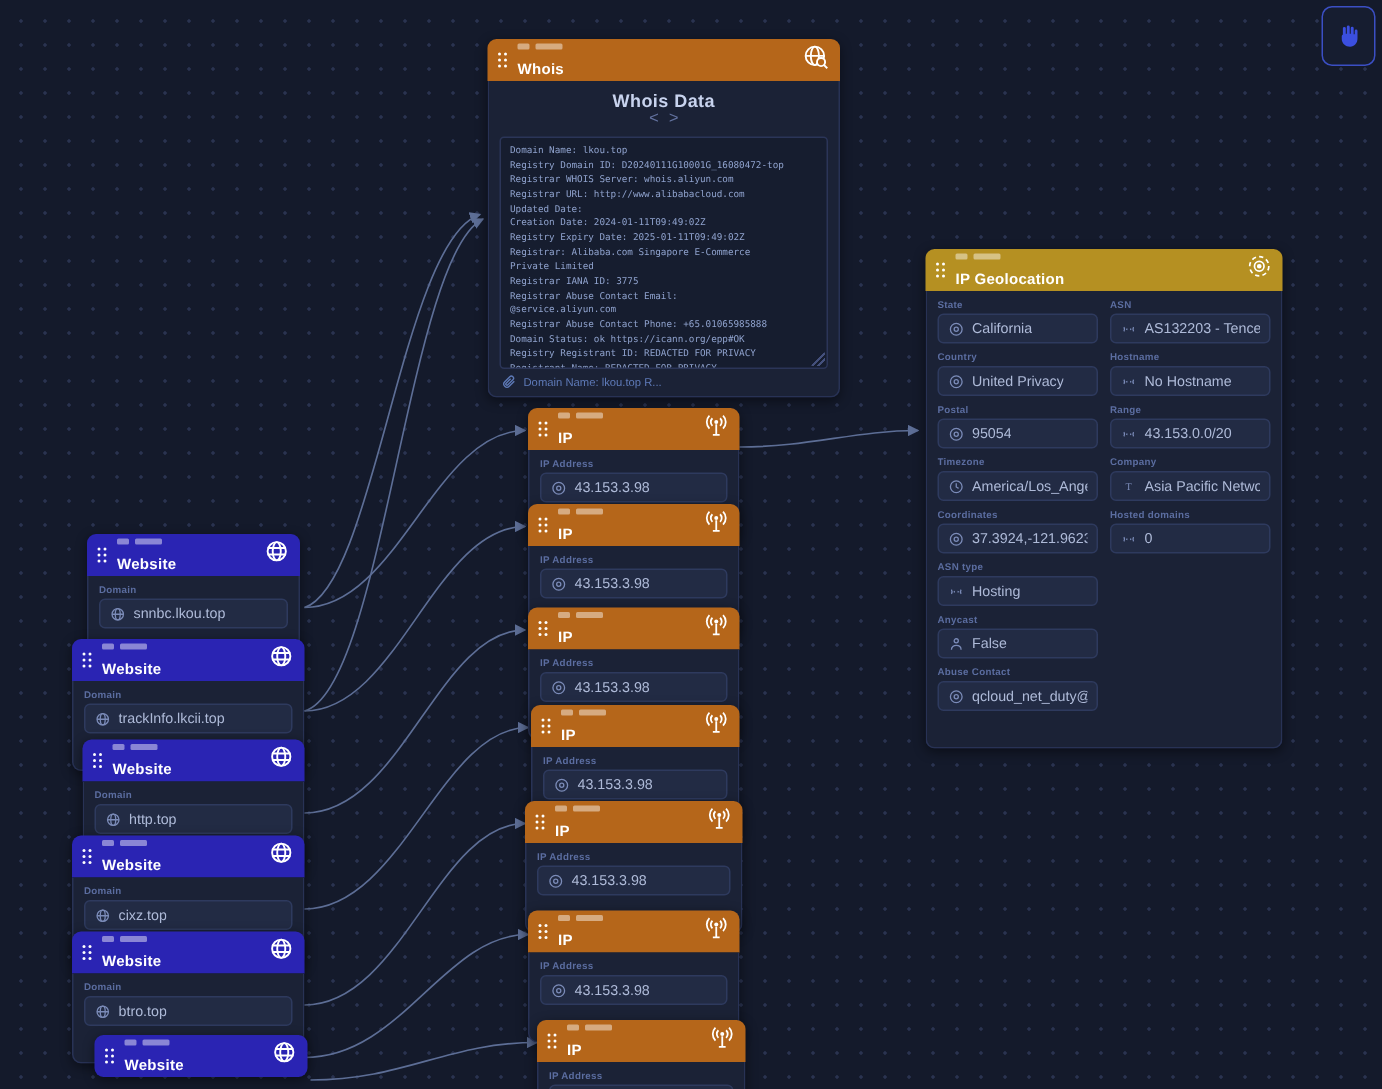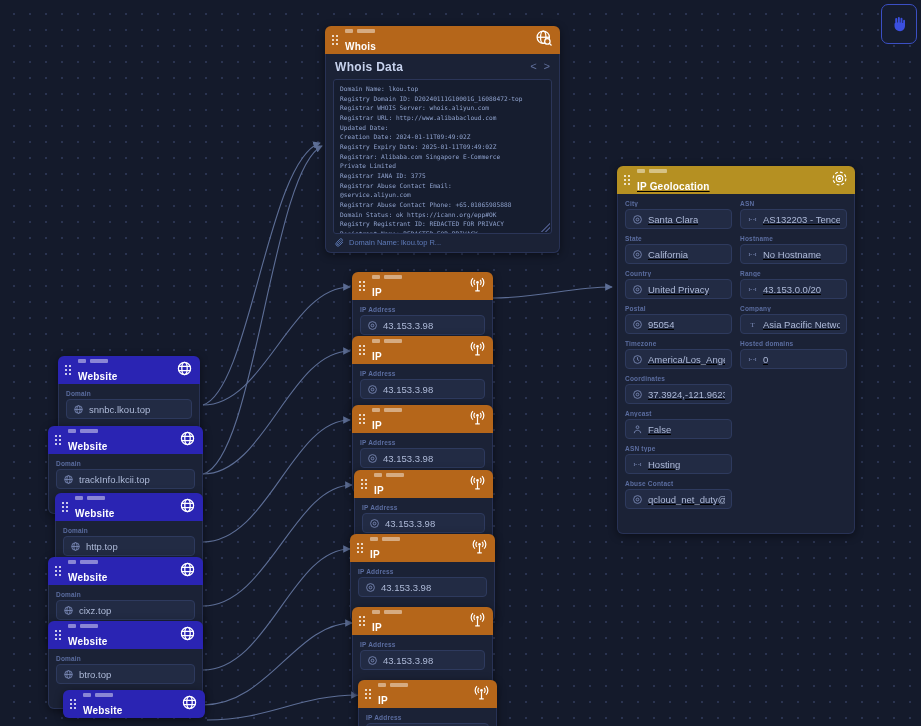--- a/index.html
+++ b/index.html
@@ -98,20 +98,21 @@
   
   .whois-body {
     background: #1b2236;
     border: 1px solid #283255; border-top: none;
     border-radius: 0 0 6px 6px;
     padding: 6px 7px 5px 7px;
   }
   .whois-title-row {
     display: flex; align-items: center; justify-content: space-between;
     padding: 0 2px 5px 2px;
+    flex-direction: column;
   }
   .whois-title { font-size: 12px; font-weight: bold; color: #c8d3ee; letter-spacing: .3px; }
   .code-toggle { font-size: 11px; color: #62719e; font-family: "Liberation Mono", monospace; }
   .whois-pre {
     position: relative;
     background: #161d2f;
     border: 1px solid #2b3558;
     border-radius: 3px;
     height: 155px;
     padding: 4px 6px;
@@ -230,21 +231,21 @@
         <span style="display:flex">
           <svg width="9" height="9" viewBox="0 0 24 24" fill="none" stroke="#5e7ab8" stroke-width="2.4">
             <path d="M21 11l-9 9a5.5 5.5 0 0 1-8-8l9-9a3.8 3.8 0 0 1 5.5 5.5l-9 9a2 2 0 0 1-3-3l8-8"></path>
           </svg>
         </span>
         <span>Domain Name: lkou.top R...</span>
       </div>
     </div>
   </div>
 
-  <div class="node geo" style="left:617px; top:166px; width:238px;text-decoration:underline;">
+  <div class="node geo" style="left:617px; top:166px; width:238px;">
     <div class="node-head">
       <span class="grip">
           <i></i>
           <i></i>
           <i></i>
           <i></i>
           <i></i>
           <i></i>
         </span>
       <span class="head-text">
@@ -259,112 +260,100 @@
           <circle cx="12" cy="12" r="9" stroke-dasharray="4 3"></circle>
           <circle cx="12" cy="12" r="4.5"></circle>
           <circle cx="12" cy="12" r="1.4" fill="currentColor"></circle>
         </svg>
       </span>
     </div>
     <div class="node-body">
       <div class="geo-grid">
         <div class="geo-col" id="geo-left">
             <div class="field">
-              <span class="field-label">City</span>
+              <span class="field-label">State</span>
               <div class="field-input">
                 <span style="display:flex">
                   <svg width="11" height="11" viewBox="0 0 24 24" fill="none" stroke="#7b8bb8" stroke-width="1.9">
                     <circle cx="12" cy="12" r="8.5"></circle>
                     <circle cx="12" cy="12" r="3"></circle>
                   </svg>
                 </span>
-                <span class="field-value">Santa Clara</span>
-              </div>
-            </div>
-            <div class="field">
-              <span class="field-label">State</span>
+                <span class="field-value">California</span>
+              </div>
+            </div>
+            <div class="field">
+              <span class="field-label">Country</span>
               <div class="field-input">
                 <span style="display:flex">
                   <svg width="11" height="11" viewBox="0 0 24 24" fill="none" stroke="#7b8bb8" stroke-width="1.9">
                     <circle cx="12" cy="12" r="8.5"></circle>
                     <circle cx="12" cy="12" r="3"></circle>
                   </svg>
                 </span>
-                <span class="field-value">California</span>
-              </div>
-            </div>
-            <div class="field">
-              <span class="field-label">Country</span>
+                <span class="field-value">United Privacy</span>
+              </div>
+            </div>
+            <div class="field">
+              <span class="field-label">Postal</span>
               <div class="field-input">
                 <span style="display:flex">
                   <svg width="11" height="11" viewBox="0 0 24 24" fill="none" stroke="#7b8bb8" stroke-width="1.9">
                     <circle cx="12" cy="12" r="8.5"></circle>
                     <circle cx="12" cy="12" r="3"></circle>
                   </svg>
                 </span>
-                <span class="field-value">United Privacy</span>
-              </div>
-            </div>
-            <div class="field">
-              <span class="field-label">Postal</span>
+                <span class="field-value">95054</span>
+              </div>
+            </div>
+            <div class="field">
+              <span class="field-label">Timezone</span>
+              <div class="field-input">
+                <span style="display:flex">
+                  <svg width="11" height="11" viewBox="0 0 24 24" fill="none" stroke="#7b8bb8" stroke-width="1.9">
+                    <circle cx="12" cy="12" r="8.5"></circle>
+                    <path d="M12 7v5.3l3.4 2"></path>
+                  </svg>
+                </span>
+                <span class="field-value">America/Los_Angeles</span>
+              </div>
+            </div>
+            <div class="field">
+              <span class="field-label">Coordinates</span>
               <div class="field-input">
                 <span style="display:flex">
                   <svg width="11" height="11" viewBox="0 0 24 24" fill="none" stroke="#7b8bb8" stroke-width="1.9">
                     <circle cx="12" cy="12" r="8.5"></circle>
                     <circle cx="12" cy="12" r="3"></circle>
                   </svg>
                 </span>
-                <span class="field-value">95054</span>
-              </div>
-            </div>
-            <div class="field">
-              <span class="field-label">Timezone</span>
-              <div class="field-input">
-                <span style="display:flex">
-                  <svg width="11" height="11" viewBox="0 0 24 24" fill="none" stroke="#7b8bb8" stroke-width="1.9">
-                    <circle cx="12" cy="12" r="8.5"></circle>
-                    <path d="M12 7v5.3l3.4 2"></path>
-                  </svg>
-                </span>
-                <span class="field-value">America/Los_Angeles</span>
-              </div>
-            </div>
-            <div class="field">
-              <span class="field-label">Coordinates</span>
-              <div class="field-input">
-                <span style="display:flex">
-                  <svg width="11" height="11" viewBox="0 0 24 24" fill="none" stroke="#7b8bb8" stroke-width="1.9">
-                    <circle cx="12" cy="12" r="8.5"></circle>
-                    <circle cx="12" cy="12" r="3"></circle>
-                  </svg>
-                </span>
                 <span class="field-value">37.3924,-121.9623</span>
+              </div>
+            </div>
+            <div class="field">
+              <span class="field-label">ASN type</span>
+              <div class="field-input">
+                <span style="display:flex">
+                  <svg width="11" height="11" viewBox="0 0 24 24" fill="none" stroke="#7b8bb8" stroke-width="1.9">
+                    <path d="M5 9a6 6 0 0 1 0 6M19 9a6 6 0 0 0 0 6M9 11a2.6 2.6 0 0 1 0 2M15 11a2.6 2.6 0 0 0 0 2"></path>
+                  </svg>
+                </span>
+                <span class="field-value">Hosting</span>
               </div>
             </div>
             <div class="field">
               <span class="field-label">Anycast</span>
               <div class="field-input">
                 <span style="display:flex">
                   <svg width="11" height="11" viewBox="0 0 24 24" fill="none" stroke="#7b8bb8" stroke-width="1.9">
                     <circle cx="12" cy="7" r="3"></circle>
                     <path d="M5 20c0-4 3.2-6.3 7-6.3S19 16 19 20"></path>
                   </svg>
                 </span>
                 <span class="field-value">False</span>
-              </div>
-            </div>
-            <div class="field">
-              <span class="field-label">ASN type</span>
-              <div class="field-input">
-                <span style="display:flex">
-                  <svg width="11" height="11" viewBox="0 0 24 24" fill="none" stroke="#7b8bb8" stroke-width="1.9">
-                    <path d="M5 9a6 6 0 0 1 0 6M19 9a6 6 0 0 0 0 6M9 11a2.6 2.6 0 0 1 0 2M15 11a2.6 2.6 0 0 0 0 2"></path>
-                  </svg>
-                </span>
-                <span class="field-value">Hosting</span>
               </div>
             </div>
             <div class="field">
               <span class="field-label">Abuse Contact</span>
               <div class="field-input">
                 <span style="display:flex">
                   <svg width="11" height="11" viewBox="0 0 24 24" fill="none" stroke="#7b8bb8" stroke-width="1.9">
                     <circle cx="12" cy="12" r="8.5"></circle>
                     <circle cx="12" cy="12" r="3"></circle>
                   </svg>

